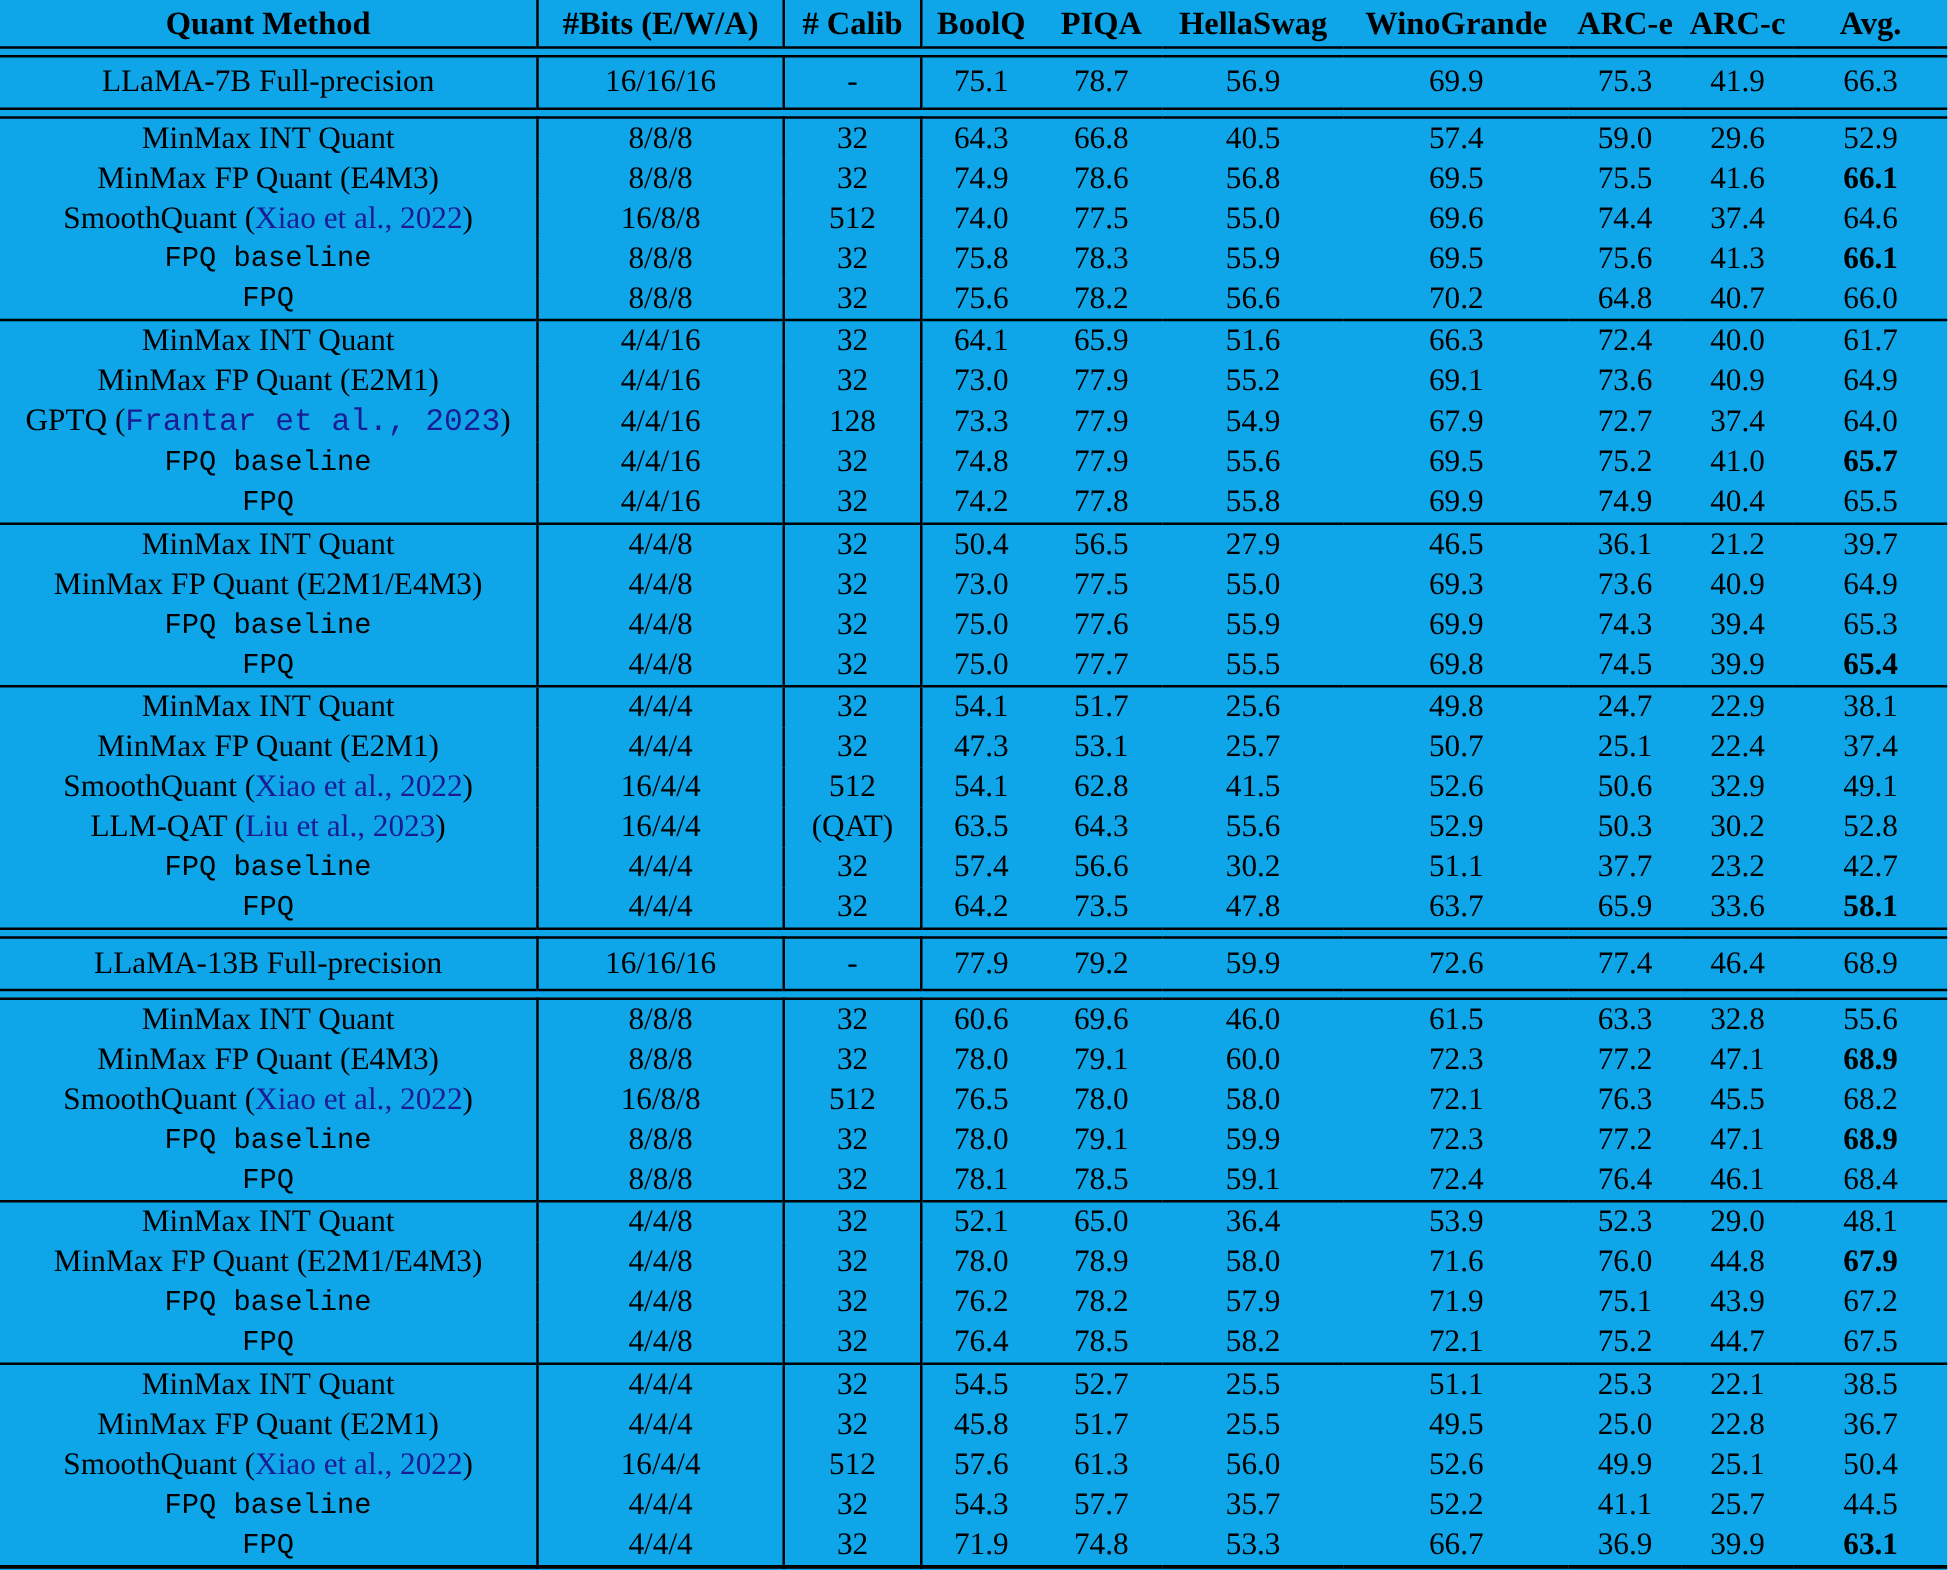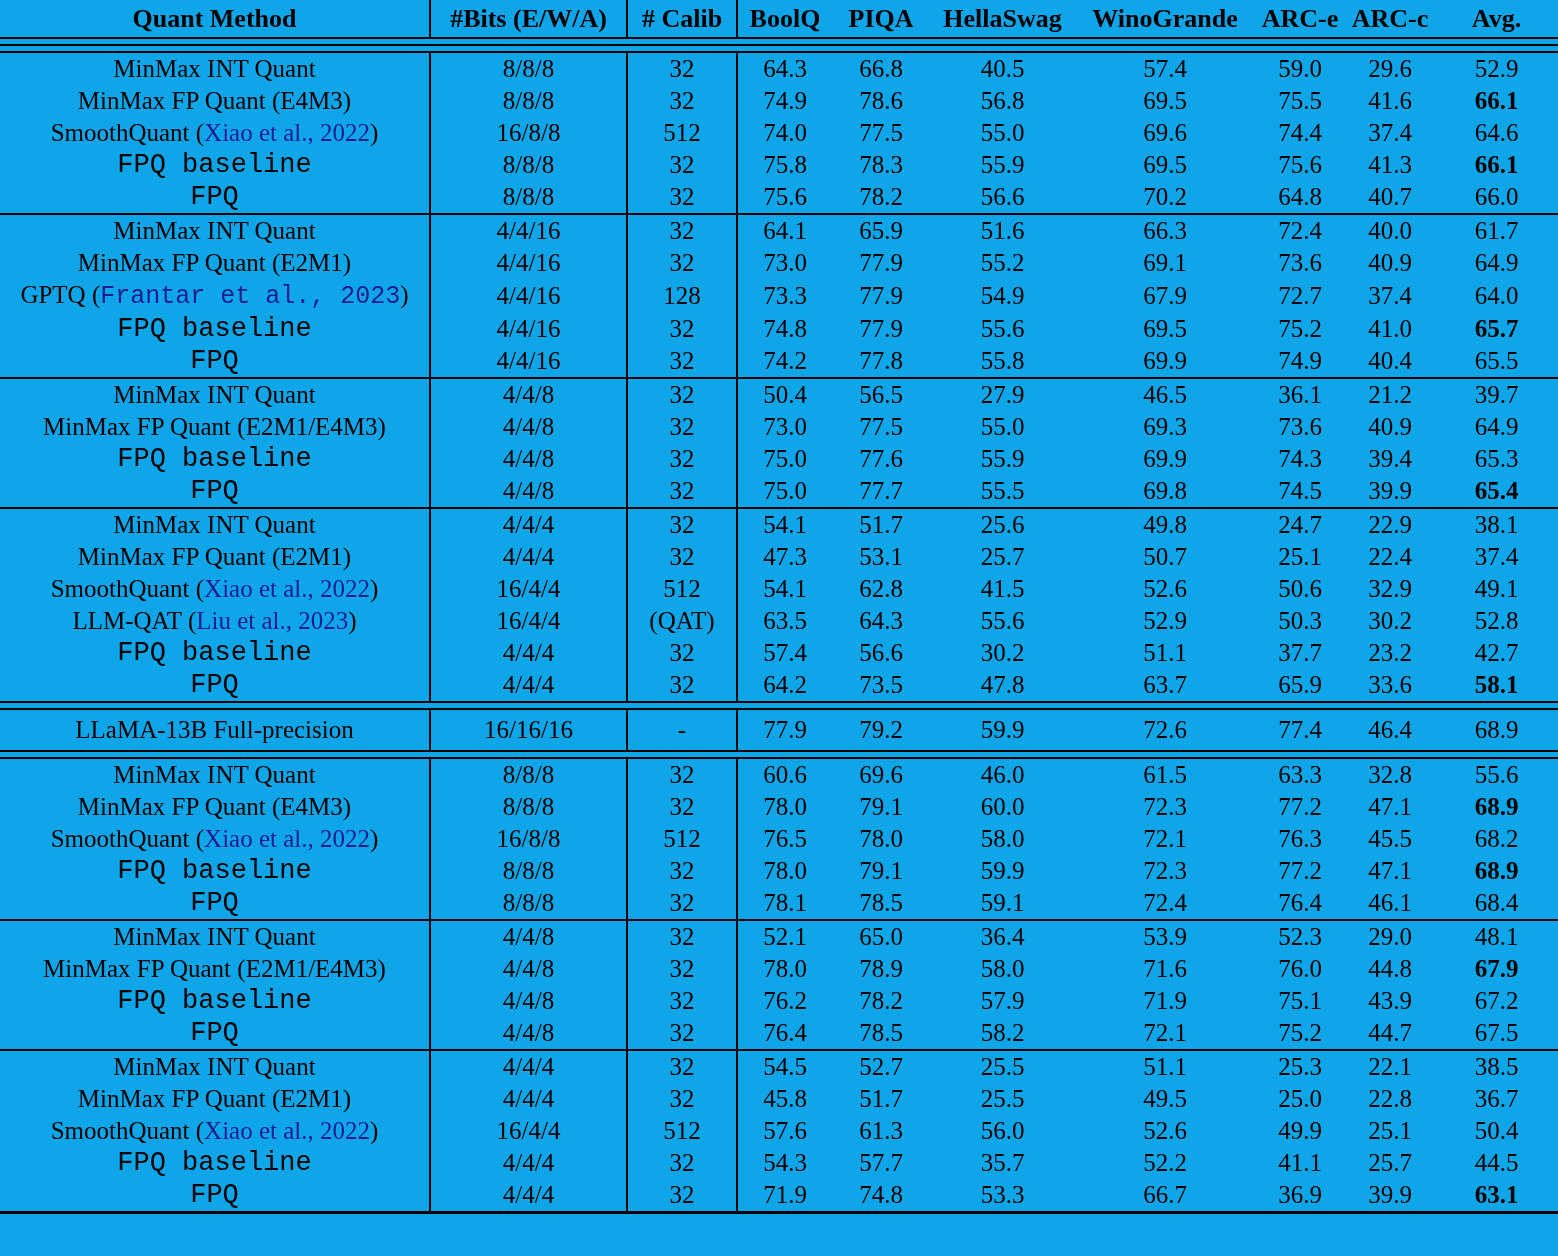--- a/index.html
+++ b/index.html
@@ -39,21 +39,21 @@
   tr.rt td { border-top: 2px solid #000; }
   
   tr.dbl td {
     height: 5px;
     line-height: 5px;
     border-top: 2px solid #000;
     border-bottom: 2px solid #000;
     padding: 0;
   }
   
-  td.mono { font-family: "Liberation Mono", "DejaVu Sans Mono", monospace; font-size: 27px; }
+  td.mono { font-family: "Liberation Mono", "DejaVu Sans Mono", monospace; font-size: 23px; }
   
   td.b { font-weight: bold; }
   .cite { color: #1b1d8f; }
 </style>
 </head>
 <body>
 
 <div class="page">
   <table class="results">
     <colgroup>
@@ -79,20 +79,32 @@
           <th>WinoGrande</th>
           <th>ARC-e</th>
           <th>ARC-c</th>
           <th>Avg.</th>
         </tr>
       </thead>
     <tbody>
         <tr class="dbl">
           <td colspan="10"></td>
         </tr>
+        <tr class="fp">
+          <td><span>LLaMA-7B Full-precision</span></td>
+          <td class="v">16/16/16</td>
+          <td class="v">-</td>
+          <td class="v">75.1</td>
+          <td>78.7</td>
+          <td>56.9</td>
+          <td>69.9</td>
+          <td>75.3</td>
+          <td>41.9</td>
+          <td>66.3</td>
+        </tr>
         <tr class="dbl">
           <td colspan="10"></td>
         </tr>
         <tr>
           <td><span>MinMax INT Quant</span></td>
           <td class="v">8/8/8</td>
           <td class="v">32</td>
           <td class="v">64.3</td>
           <td>66.8</td>
           <td>40.5</td>

